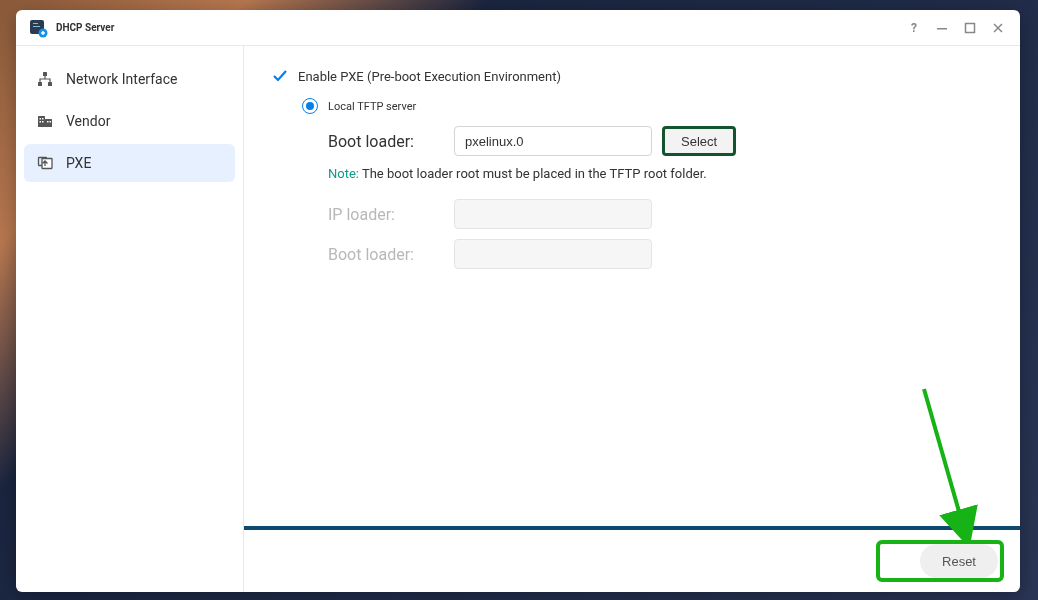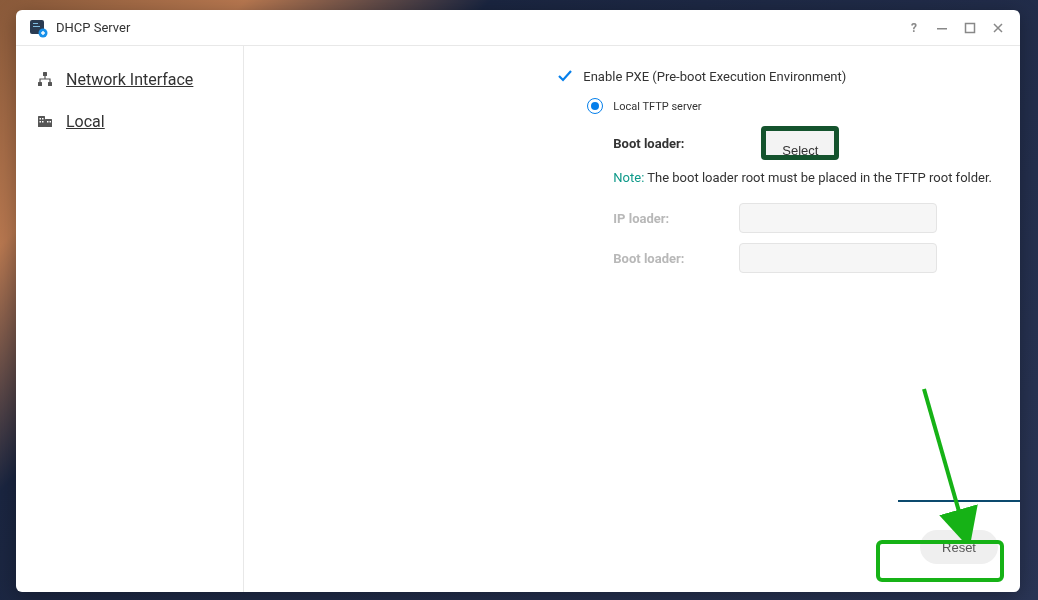--- a/index.html
+++ b/index.html
@@ -33,22 +33,22 @@
     }
     .titlebar .app-icon {
       width: 20px;
       height: 20px;
       margin-right: 8px;
       display: flex;
       align-items: center;
       justify-content: center;
     }
     .titlebar .title {
-      font-size: 13px;
-      font-weight: 400;
+      font-size: 10px;
+      font-weight: 700;
       color: #333;
       flex: 1;
     }
     .titlebar .win-btn {
       width: 28px;
       height: 28px;
       display: flex;
       align-items: center;
       justify-content: center;
       color: #888;
@@ -66,42 +66,40 @@
       padding: 14px 8px 0 8px;
     }
     .sidebar-item {
       display: flex;
       align-items: center;
       height: 38px;
       padding: 0 12px;
       border-radius: 6px;
       cursor: pointer;
       color: #333;
-      font-size: 16px;
+      font-size: 14px;
       margin-bottom: 4px;
-      text-decoration: underline;
     }
     .sidebar-item.active {
       background: #e6f0ff;
     }
     .sidebar-item .icon {
       width: 18px;
       height: 18px;
       margin-right: 12px;
       display: flex;
       align-items: center;
       justify-content: center;
       color: #555;
     }
     .content {
       flex: 1;
       display: flex;
       flex-direction: column;
       position: relative;
-      align-items: flex-end;
     }
     .content-body {
       flex: 1;
       padding: 22px 28px;
       overflow: auto;
     }
     .checkbox-row {
       display: flex;
       align-items: center;
       margin-bottom: 14px;
@@ -157,60 +155,59 @@
     .form-indent {
       padding-left: 26px;
     }
     .form-row {
       display: flex;
       align-items: center;
       margin-bottom: 10px;
     }
     .form-label {
       width: 126px;
-      font-size: 13px;
-      color: #333;
-      font-weight: bold;
+      font-size: 16px;
+      color: #333;
     }
     .form-label.disabled { color: #b8b8b8; }
     .text-input {
       width: 198px;
       height: 30px;
       border: 1px solid #d4d4d4;
       border-radius: 4px;
       padding: 0 10px;
       font-size: 13px;
       color: #333;
     }
     .text-input.disabled {
       background: #f6f6f6;
       border-color: #e4e4e4;
       color: #aaa;
     }
     .select-btn {
       height: 30px;
-      padding: 12px 16px;
-      margin-left: 22px;
-      border: 5px solid #14532d;
+      padding: 4px 16px;
+      margin-left: 10px;
+      border: 3px solid #14532d;
       border-radius: 4px;
       background: #f3f3f3;
       cursor: pointer;
       font-size: 13px;
       color: #333;
     }
     .note-row {
       font-size: 13px;
       color: #333;
       margin-bottom: 18px;
       margin-top: 2px;
     }
     .note-label { color: #0f9a8a; margin-top: 39px; }
     .footer {
-      border-top: 2px solid #0c4a6e;
-      padding: 28px 22px;
+      border-top: 4px solid #0c4a6e;
+      padding: 14px 22px;
       display: flex;
       justify-content: flex-end;
       gap: 12px;
     }
     .btn {
       height: 34px;
       min-width: 78px;
       padding: 0 20px;
       border-radius: 17px;
       border: none;
@@ -297,21 +294,31 @@
             <rect x="1" y="3" width="7" height="11" rx="0.5"></rect>
             <rect x="8" y="6" width="7" height="8" rx="0.5"></rect>
             <rect x="2.5" y="5" width="1.5" height="1.5" fill="#fff"></rect>
             <rect x="5" y="5" width="1.5" height="1.5" fill="#fff"></rect>
             <rect x="2.5" y="8" width="1.5" height="1.5" fill="#fff"></rect>
             <rect x="5" y="8" width="1.5" height="1.5" fill="#fff"></rect>
             <rect x="10" y="8" width="1.5" height="1.5" fill="#fff"></rect>
             <rect x="12.5" y="8" width="1.5" height="1.5" fill="#fff"></rect>
           </svg>
         </span>
-        <span>Local</span>
+        <span>Vendor</span>
+      </div>
+      <div class="sidebar-item active">
+        <span class="icon">
+          <svg width="16" height="16" viewBox="0 0 16 16" fill="none" stroke="#555" stroke-width="1.3">
+            <rect x="1.5" y="2.5" width="8" height="8" rx="0.5"></rect>
+            <rect x="5" y="3.5" width="10" height="10" rx="0.5" fill="#fff"></rect>
+            <path d="M8 6 V11 M10.5 8.5 L8 6 L5.5 8.5" stroke="#555"></path>
+          </svg>
+        </span>
+        <span>PXE</span>
       </div>
     </div>
 
     <div class="content">
       <div class="content-body">
         <div class="checkbox-row">
           <span class="checkbox">
             <svg width="16" height="16" viewBox="0 0 16 16">
                 <path d="M2 8 L6 12 L14 3" stroke="#057feb" stroke-width="2.2" fill="none"></path>
               </svg>
@@ -320,20 +327,21 @@
         </div>
 
         <div class="radio-group">
           <div class="radio-row">
             <span class="radio selected"></span>
             <span class="radio-label">Local TFTP server</span>
           </div>
           <div class="form-indent">
             <div class="form-row">
               <span class="form-label">Boot loader:</span>
+              <input class="text-input" value="pxelinux.0" style="">
               <button class="select-btn">Select</button>
             </div>
             <div class="note-row">
               <span class="note-label">Note:</span><span> The boot loader root must be placed in the TFTP root folder.</span>
             </div>
           </div>
 
           <div class="form-indent">
             <div class="form-row">
               <span class="form-label disabled">IP loader:</span>

